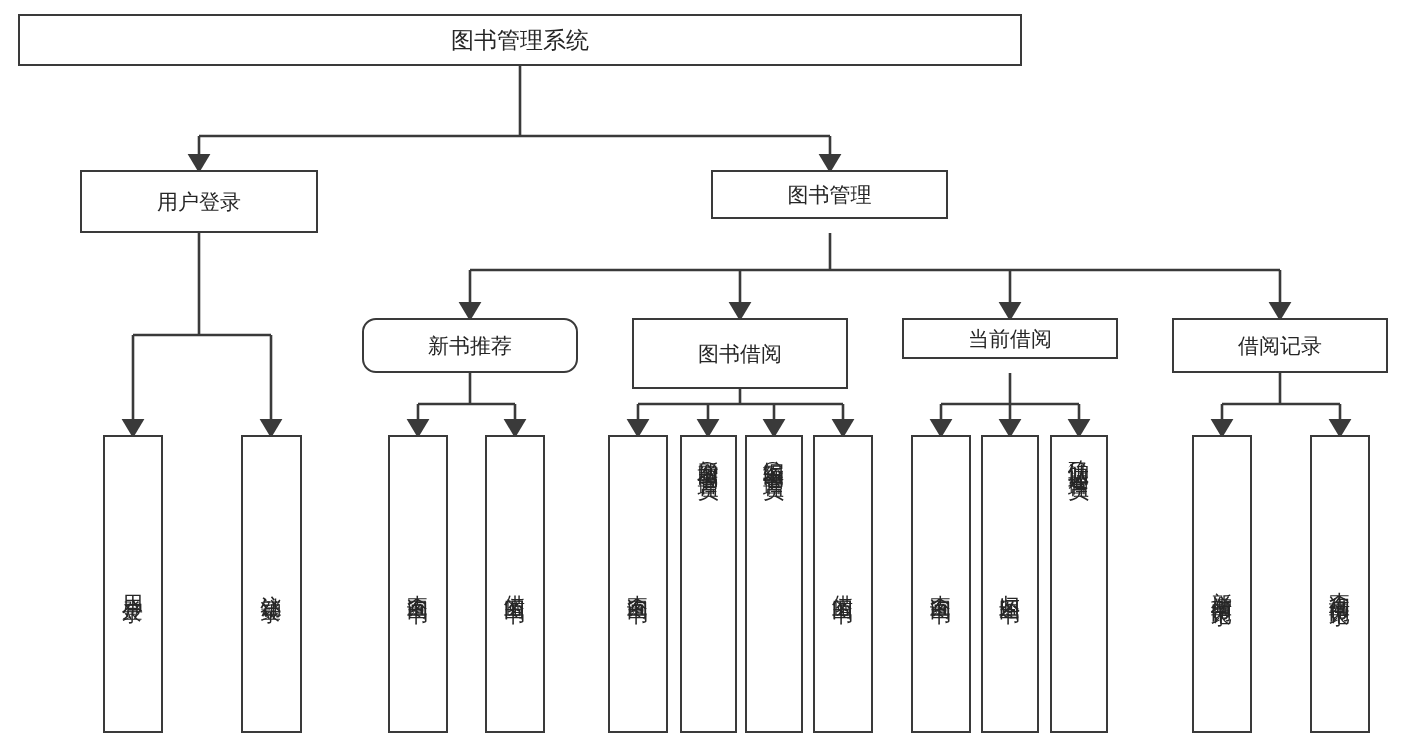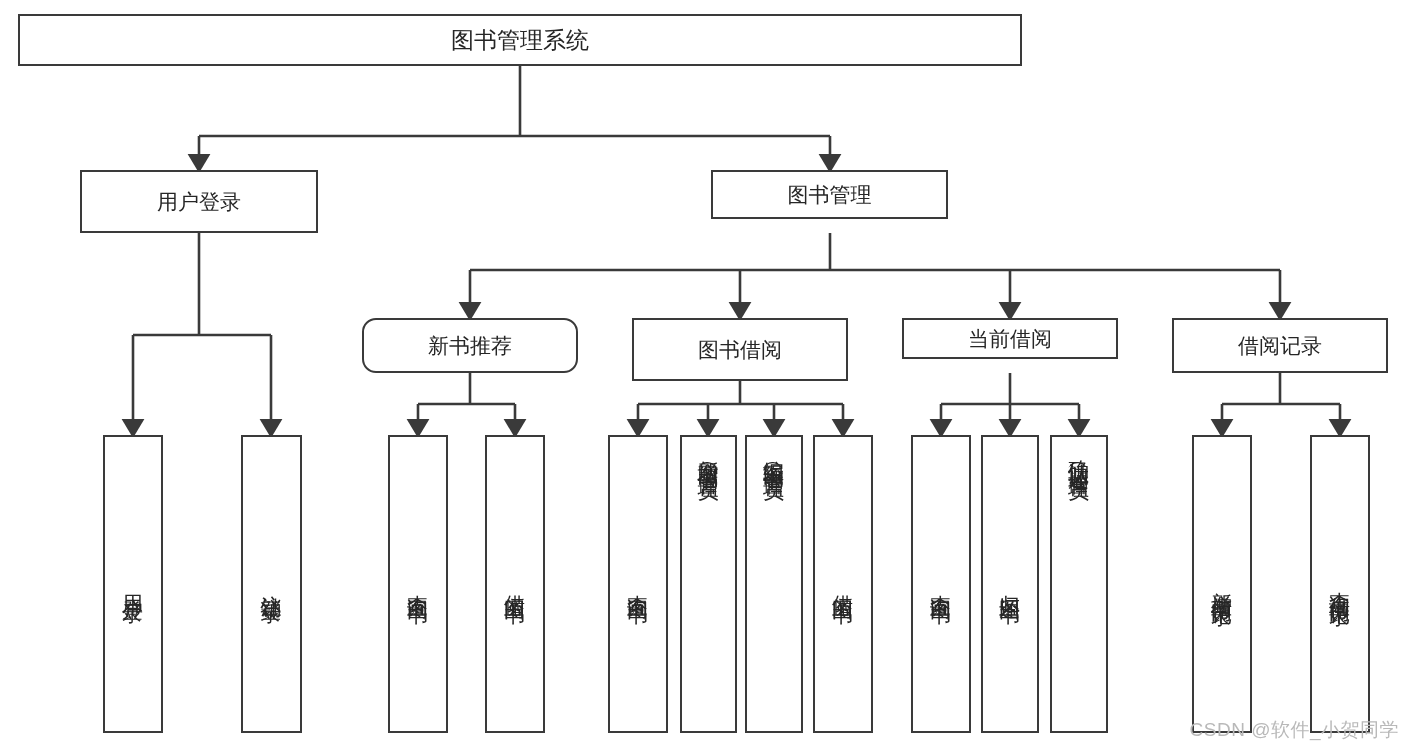--- a/index.html
+++ b/index.html
@@ -119,21 +119,21 @@
   <div class="node l2" style="left:80px;top:170px;width:238px;height:63px;">
     <span>用户登录</span>
   </div>
   <div class="node l2" style="left:711px;top:170px;width:237px;height:49px;">
     <span>图书管理</span>
   </div>
 
   <div class="node l3" style="left:362px;top:318px;width:216px;height:55px;border-radius:14px;">
     <span>新书推荐</span>
   </div>
-  <div class="node l3" style="left:632px;top:318px;width:216px;height:63px;">
+  <div class="node l3" style="left:632px;top:318px;width:216px;height:71px;">
     <span>图书借阅</span>
   </div>
   <div class="node l3" style="left:902px;top:318px;width:216px;height:41px;justify-content:center;">
     <span>当前借阅</span>
   </div>
   <div class="node l3" style="left:1172px;top:318px;width:216px;height:55px;text-align:center;">
     <span>借阅记录</span>
   </div>
 
   <div class="leaf mid" style="left:103px;top:435px;width:60px;height:298px;">
@@ -173,15 +173,14 @@
     <span class="vtext">确认归还（管理员）</span>
   </div>
 
   <div class="leaf mid" style="left:1192px;top:435px;width:60px;height:298px;">
     <span class="vtext">新增借阅记录</span>
   </div>
   <div class="leaf mid" style="left:1310px;top:435px;width:60px;height:298px;">
     <span class="vtext">查询借阅记录</span>
   </div>
 
-  <div class="watermark">CSDN @软件_小贺同学</div>
 
 </div>
 
 </body></html>

